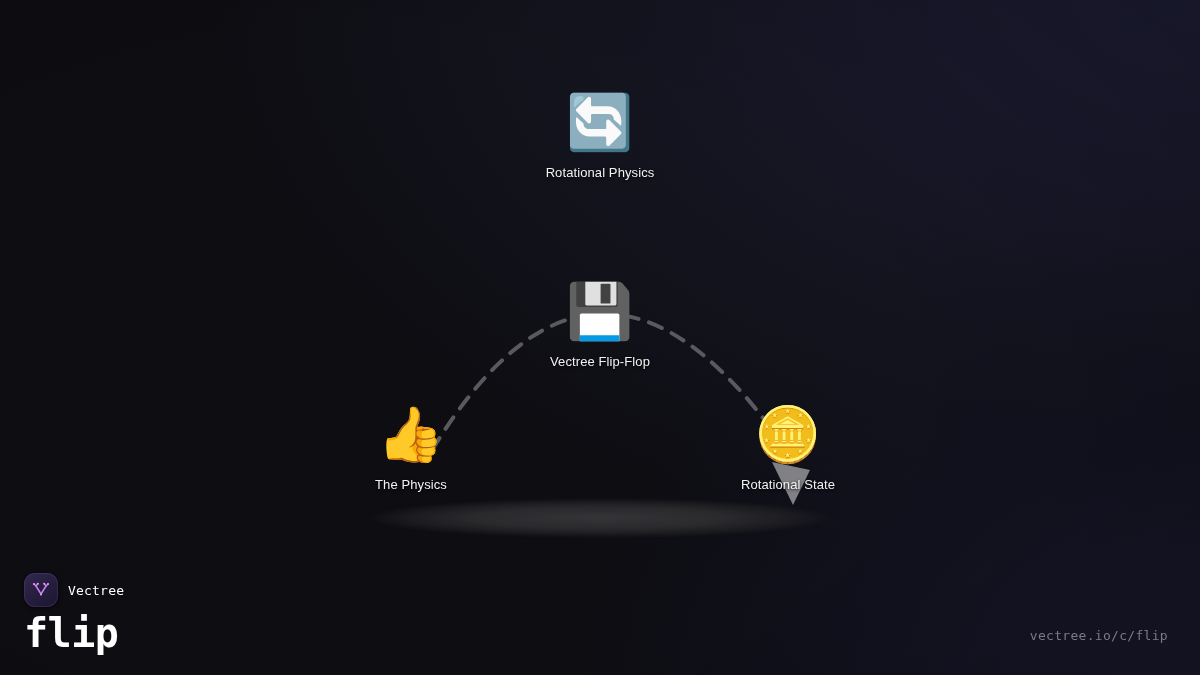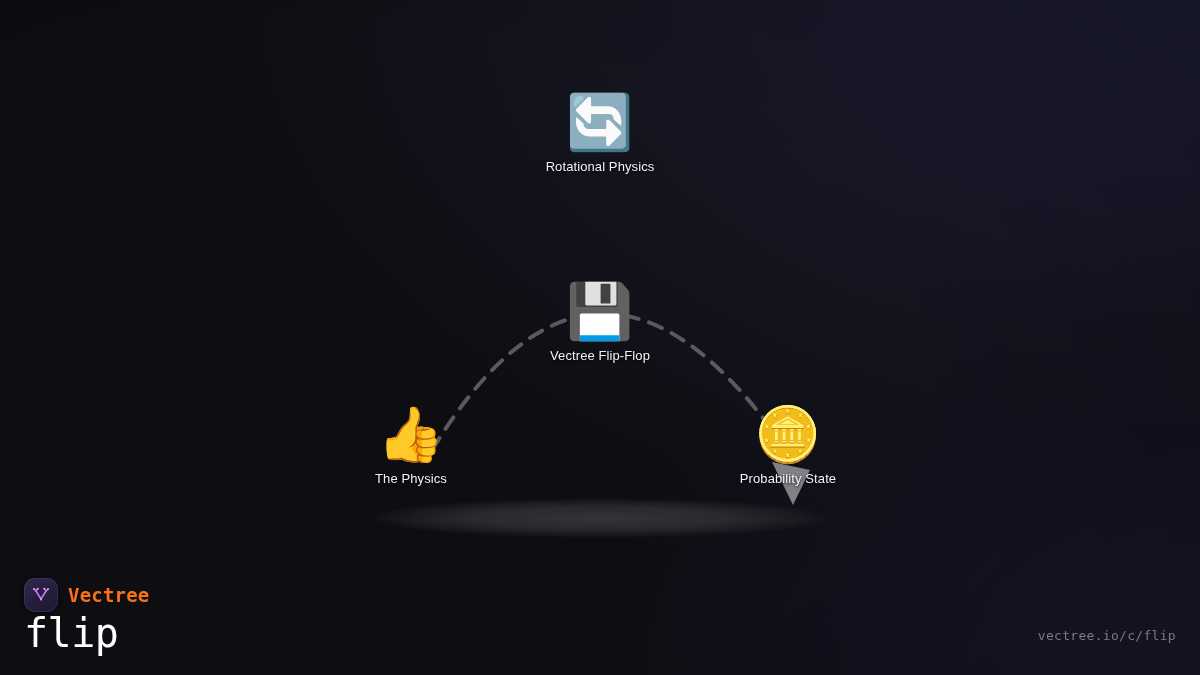--- a/index.html
+++ b/index.html
@@ -58,21 +58,21 @@
     width:240px;
     margin-left:-120px;
   }
   .node-emoji {
     font-family:"DejaVu Sans", sans-serif;
     line-height:1;
     text-align:center;
     user-select:none;
   }
   .node-label {
-    margin-top:9px;
+    margin-top:15px;
     color:#f2f2f4;
     font-size:13px;
     letter-spacing:0.1px;
     white-space:nowrap;
     text-shadow:0 1px 3px rgba(0,0,0,0.85);
   }
 
   #node-top      { left:600px; top:96px; }
   #node-top    .node-emoji { font-size:54px; }
   #node-middle   { left:600px; top:285px; }
@@ -94,37 +94,38 @@
   }
   #brand-logo {
     width:34px; height:34px;
     border-radius:11px;
     background:linear-gradient(145deg,#33284f 0%,#251d3c 55%,#1d1731 100%);
     box-shadow:0 1px 4px rgba(0,0,0,0.6), inset 0 0 0 1px rgba(150,110,220,0.16);
     display:flex; align-items:center; justify-content:center;
     flex:0 0 auto;
   }
   #brand-name {
-    color:#f97316;
+    color:#ffffff;
     font-family:"DejaVu Sans Mono", monospace;
-    font-size:19px;
-    font-weight:bold;
+    font-size:13px;
+    font-weight:normal;
     letter-spacing:0.2px;
   }
   #brand-title {
+    margin-top:5px;
     color:#ffffff;
     font-family:"DejaVu Sans Mono", monospace;
     font-size:40px;
-    font-weight:normal;
+    font-weight:bold;
     letter-spacing:-0.5px;
     line-height:1.05;
   }
   #site-url {
     position:absolute;
-    right:24px; bottom:32px;
+    right:32px; bottom:32px;
     color:#7b7b86;
     font-family:"DejaVu Sans Mono", monospace;
     font-size:13px;
     letter-spacing:0.3px;
   }
 </style>
 </head>
 <body>
 
 <div id="bg-base"></div>
@@ -151,21 +152,21 @@
     <div class="node-label">Vectree Flip-Flop</div>
   </div>
 
   <div class="node" id="node-left">
     <div class="node-emoji">👍</div>
     <div class="node-label">The Physics</div>
   </div>
 
   <div class="node" id="node-right">
     <div class="node-emoji">🪙</div>
-    <div class="node-label">Probability State</div>
+    <div class="node-label">Rotational State</div>
   </div>
 
 </div>
 
 <div id="brand">
   <div id="brand-row">
     <div id="brand-logo">
       <svg width="22" height="22" viewBox="0 0 22 22" xmlns="http://www.w3.org/2000/svg">
         <g stroke="#c97ff0" stroke-width="1.5" stroke-linecap="round" fill="none">
           <path d="M6 7 L11 15 L16 7"></path>

